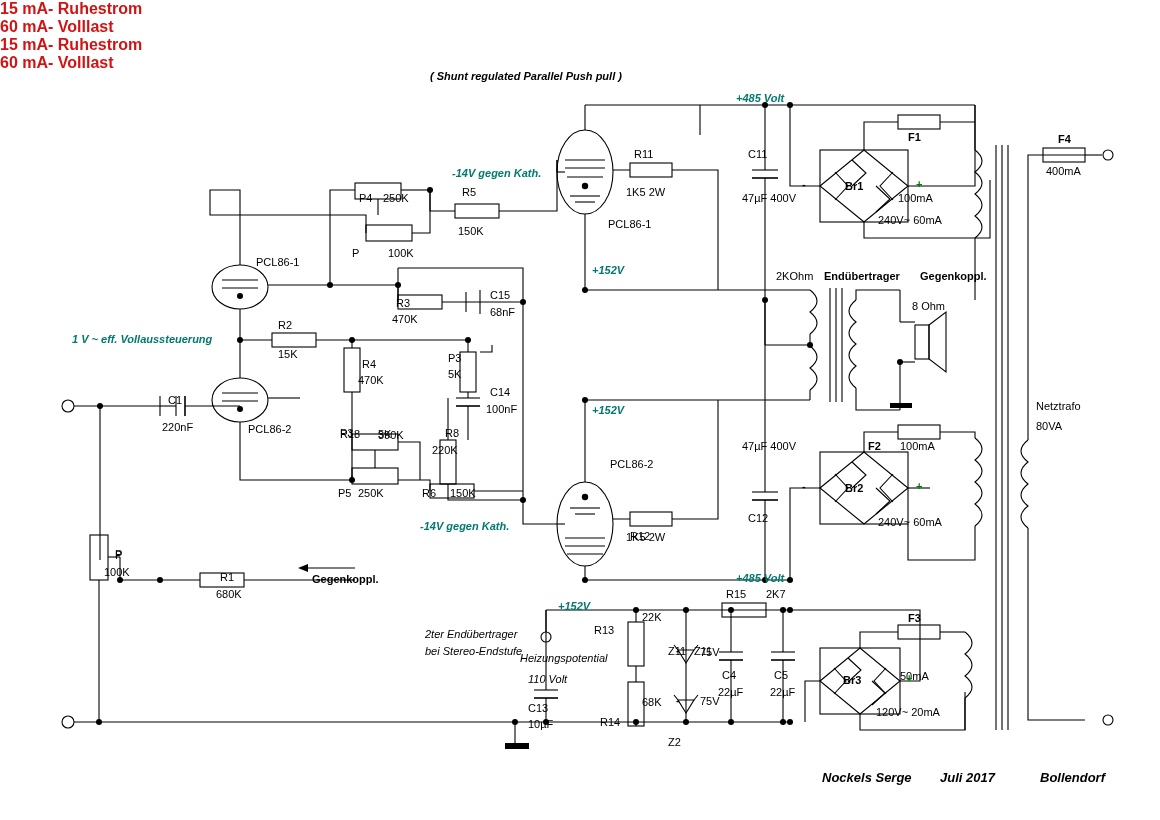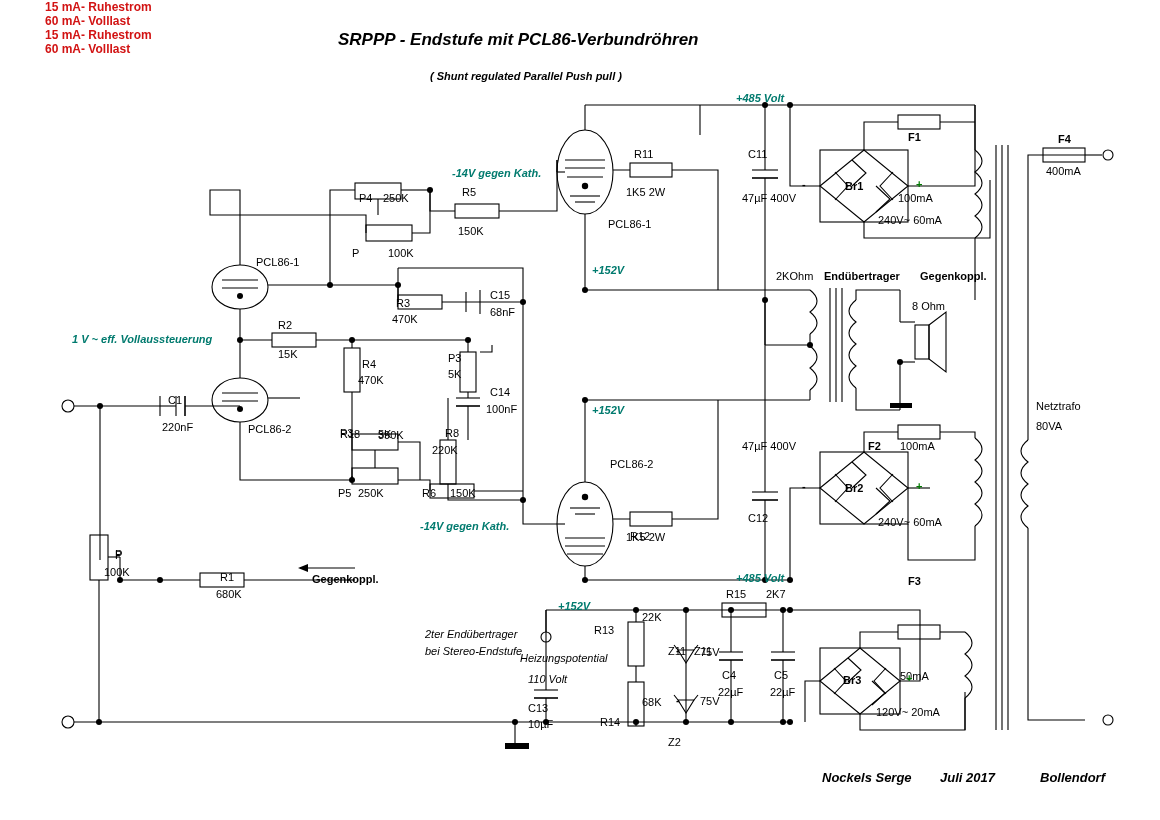--- a/index.html
+++ b/index.html
@@ -1,21 +1,21 @@
 <!DOCTYPE html>
 <html><head>
 <meta charset="utf-8">
 <style>
   html,body{margin:0;padding:0;background:#ffffff;}
   #root{position:relative;width:1160px;height:820px;background:#fff;
         font-family:"Liberation Sans", sans-serif;overflow:hidden;}
   .lbl{position:absolute;font-size:11px;color:#000;white-space:nowrap;}
   .lbl.b{font-weight:bold;}
   .lbl.i{font-style:italic;}
-  .red{color:#d21313;font-weight:bold;font-size:12px;margin-left:45px;}
+  .red{color:#d21313;font-weight:bold;font-size:16px;}
   .teal{color:#007a6e;font-weight:bold;font-style:italic;font-size:11px;}
   .title{position:absolute;font-style:italic;font-weight:bold;font-size:17px;color:#000;}
   .subtitle{position:absolute;font-style:italic;font-weight:bold;font-size:11px;color:#000;text-align:center;}
   .sign{position:absolute;font-weight:bold;font-style:italic;font-size:13px;color:#000;}
   svg{position:absolute;left:0;top:0;}
   .w{stroke:#000;stroke-width:1.1;fill:none;}
   .wt{stroke:#000;stroke-width:1.6;fill:none;}
   .fillblk{fill:#000;}
 </style>
 </head>
@@ -319,21 +319,20 @@
     <circle class="fillblk" cx="546" cy="722" r="3"></circle>
     <circle class="fillblk" cx="515" cy="722" r="3"></circle>
     <circle class="fillblk" cx="330" cy="285" r="3"></circle>
     <circle class="fillblk" cx="430" cy="190" r="3"></circle>
     <circle class="fillblk" cx="120" cy="580" r="3"></circle>
     <circle class="fillblk" cx="160" cy="580" r="3"></circle>
     <circle class="fillblk" cx="810" cy="345" r="3"></circle>
     <circle class="fillblk" cx="900" cy="362" r="3"></circle>
   </svg>
 
-  <div class="title" style="left:338px;top:30px">SRPPP -  Endstufe mit PCL86-Verbundröhren</div>
   <div class="subtitle" style="left:430px;top:70px">( Shunt regulated Parallel Push pull )</div>
 
   <div class="sign" style="left:822px;top:770px">Nockels Serge</div>
   <div class="sign" style="left:940px;top:770px">Juli  2017</div>
   <div class="sign" style="left:1040px;top:770px">Bollendorf</div>
 
   <div class="lbl teal" style="left:736px;top:92px">+485 Volt</div>
   <div class="lbl teal" style="left:736px;top:572px">+485 Volt</div>
   <div class="lbl teal" style="left:592px;top:264px">+152V</div>
   <div class="lbl teal" style="left:592px;top:404px">+152V</div>
@@ -440,21 +439,21 @@
   <div class="lbl" style="left:742px;top:192px">47µF 400V</div>
   <div class="lbl" style="left:742px;top:440px">47µF 400V</div>
   <div class="lbl" style="left:748px;top:512px">C12</div>
   <div class="lbl" style="left:528px;top:702px">C13</div>
   <div class="lbl" style="left:528px;top:718px">10µF</div>
 
   <div class="lbl b" style="left:908px;top:131px">F1</div>
   <div class="lbl" style="left:898px;top:192px">100mA</div>
   <div class="lbl b" style="left:868px;top:440px">F2</div>
   <div class="lbl" style="left:900px;top:440px">100mA</div>
-  <div class="lbl b" style="left:908px;top:575px">F3</div>
+  <div class="lbl b" style="left:908px;top:612px">F3</div>
   <div class="lbl" style="left:900px;top:670px">50mA</div>
   <div class="lbl b" style="left:1058px;top:133px">F4</div>
   <div class="lbl" style="left:1046px;top:165px">400mA</div>
 
   <div class="lbl b" style="left:845px;top:180px">Br1</div>
   <div class="lbl" style="left:878px;top:214px">240V~ 60mA</div>
   <div class="lbl b" style="left:845px;top:482px">Br2</div>
   <div class="lbl" style="left:878px;top:516px">240V~ 60mA</div>
   <div class="lbl b" style="left:843px;top:674px">Br3</div>
   <div class="lbl" style="left:876px;top:706px">120V~ 20mA</div>

